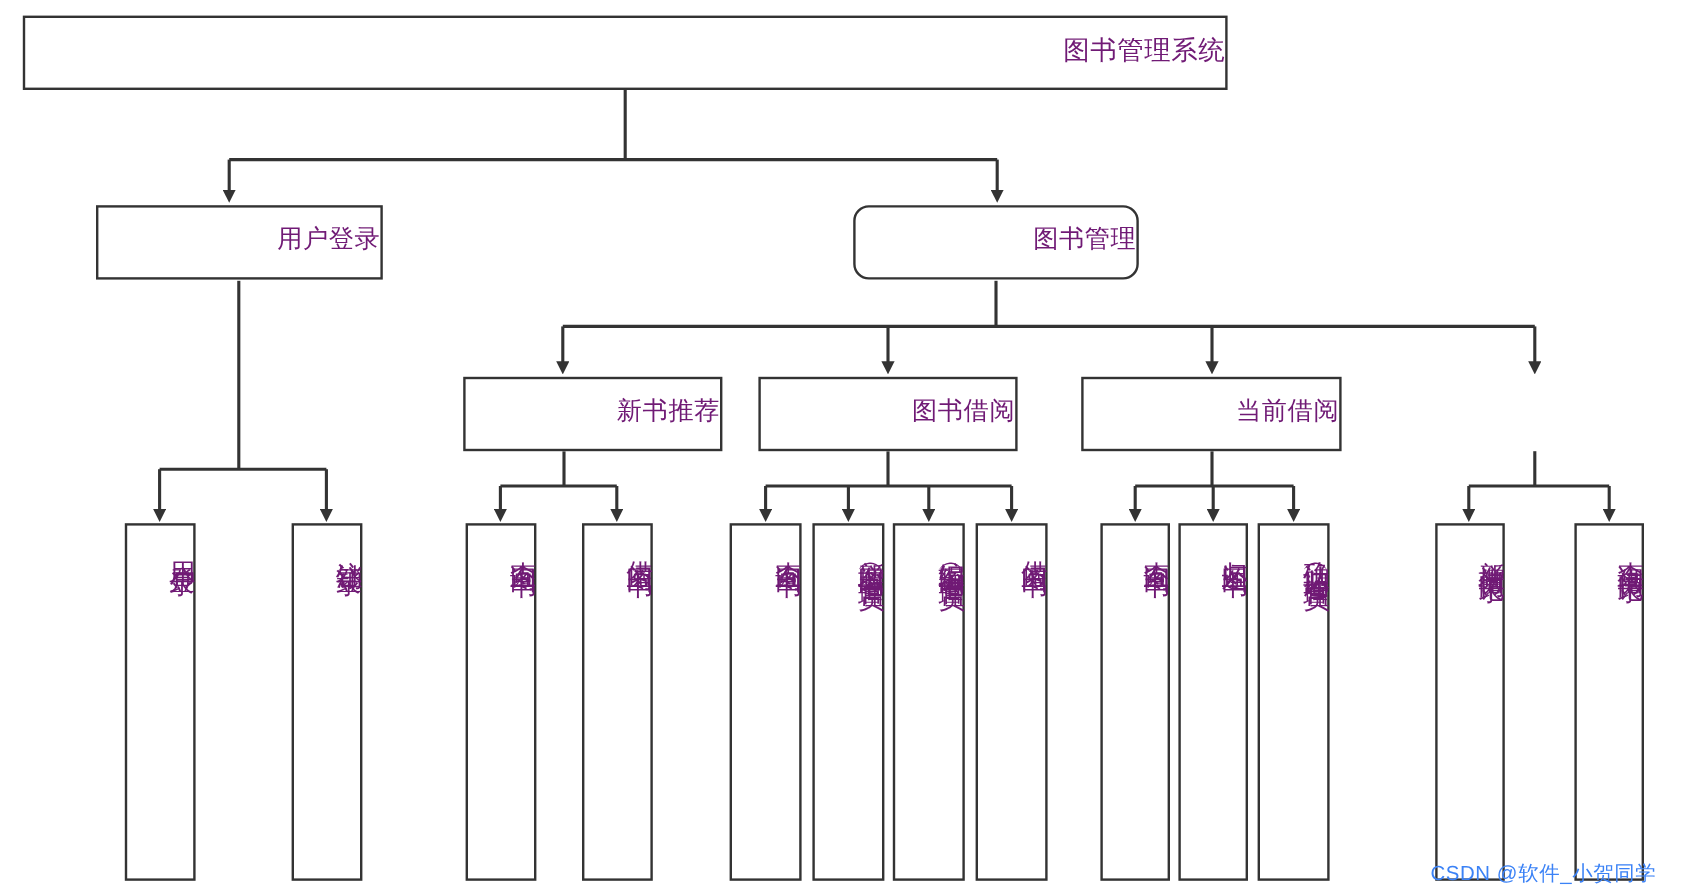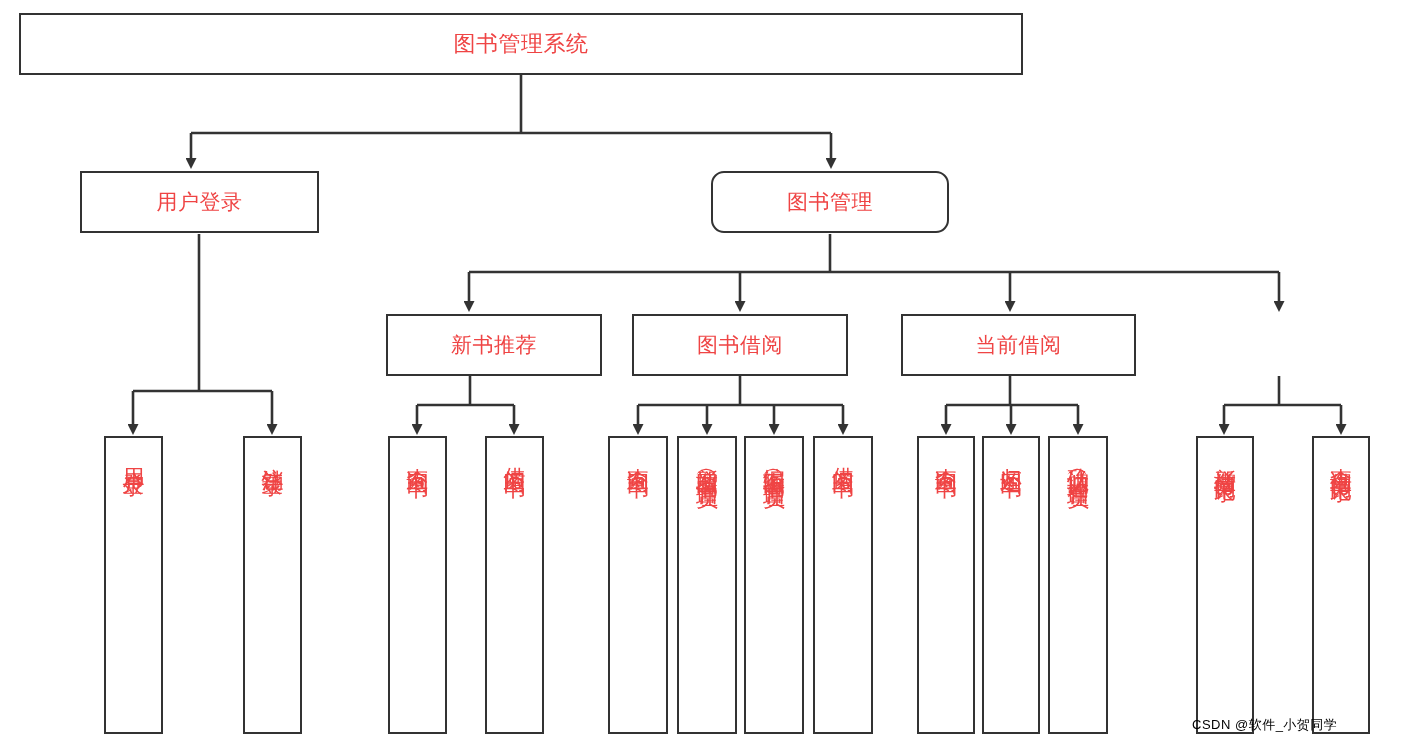--- a/index.html
+++ b/index.html
@@ -26,23 +26,24 @@
     height: 747px;
     pointer-events: none;
   }
   .node {
     position: absolute;
     box-sizing: border-box;
     background: #ffffff;
     border: 2px solid #333333;
     display: flex;
     align-items: center;
-    justify-content: center;
-    color: #ef4444;
+    justify-content: flex-end;
+    color: #701a75;
     z-index: 2;
+    font-family: Liberation Mono, monospace;
   }
   .node .label {
     display: block;
     text-align: center;
     line-height: 1.18;
     letter-spacing: 0.5px;
   }
   .node.horizontal .label {
     writing-mode: horizontal-tb;
     font-size: 21px;
@@ -54,22 +55,22 @@
   .node.vertical .label {
     writing-mode: vertical-rl;
     text-orientation: upright;
     font-size: 22px;
     letter-spacing: 3px;
     line-height: 1;
   }
   .node.root .label { font-size: 22px; }
   .watermark {
     position: absolute;
-    color: #000000;
-    font-size: 13px;
+    color: #3b82f6;
+    font-size: 17px;
     letter-spacing: 0.5px;
     white-space: nowrap;
     z-index: 3;
     font-family: "Liberation Sans", "DejaVu Sans", sans-serif;
     text-align: right;
   }
 </style>
 </head>
 <body>
 
@@ -138,21 +139,21 @@
   </div>
 
   <div class="node horizontal" style="left:362px; top:314px; width:216px; height:62px;margin-left:24px;">
     <span class="label">新书推荐</span>
   </div>
 
   <div class="node horizontal" style="left:632px; top:314px; width:216px; height:62px;">
     <span class="label">图书借阅</span>
   </div>
 
-  <div class="node horizontal" style="left:901px; top:314px; width:235px; height:62px;">
+  <div class="node horizontal" style="left:901px; top:314px; width:217px; height:62px;">
     <span class="label">当前借阅</span>
   </div>
 
 
   <div class="node vertical" style="left:104px; top:436px; width:59px; height:298px;">
     <span class="label">用户登录</span>
   </div>
 
   <div class="node vertical" style="left:243px; top:436px; width:59px; height:298px;">
     <span class="label">注销登录</span>

